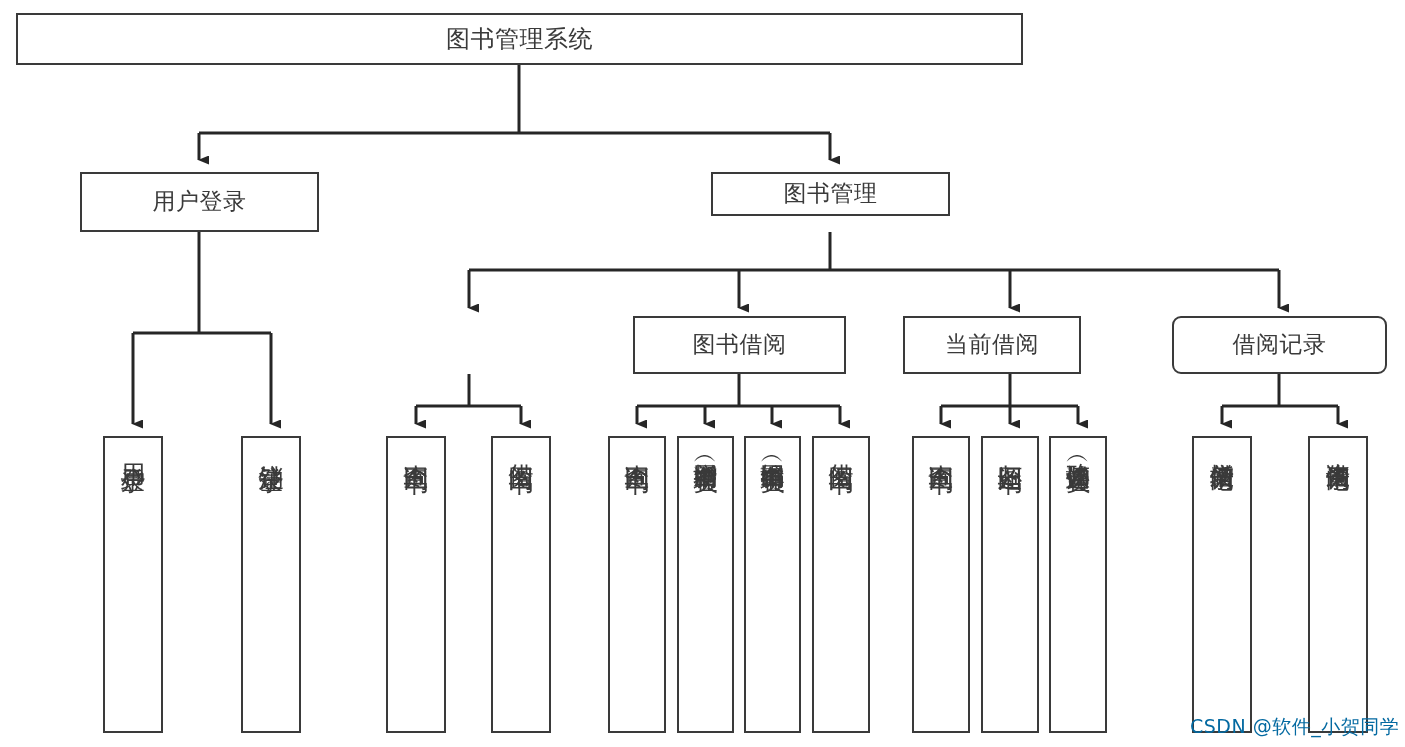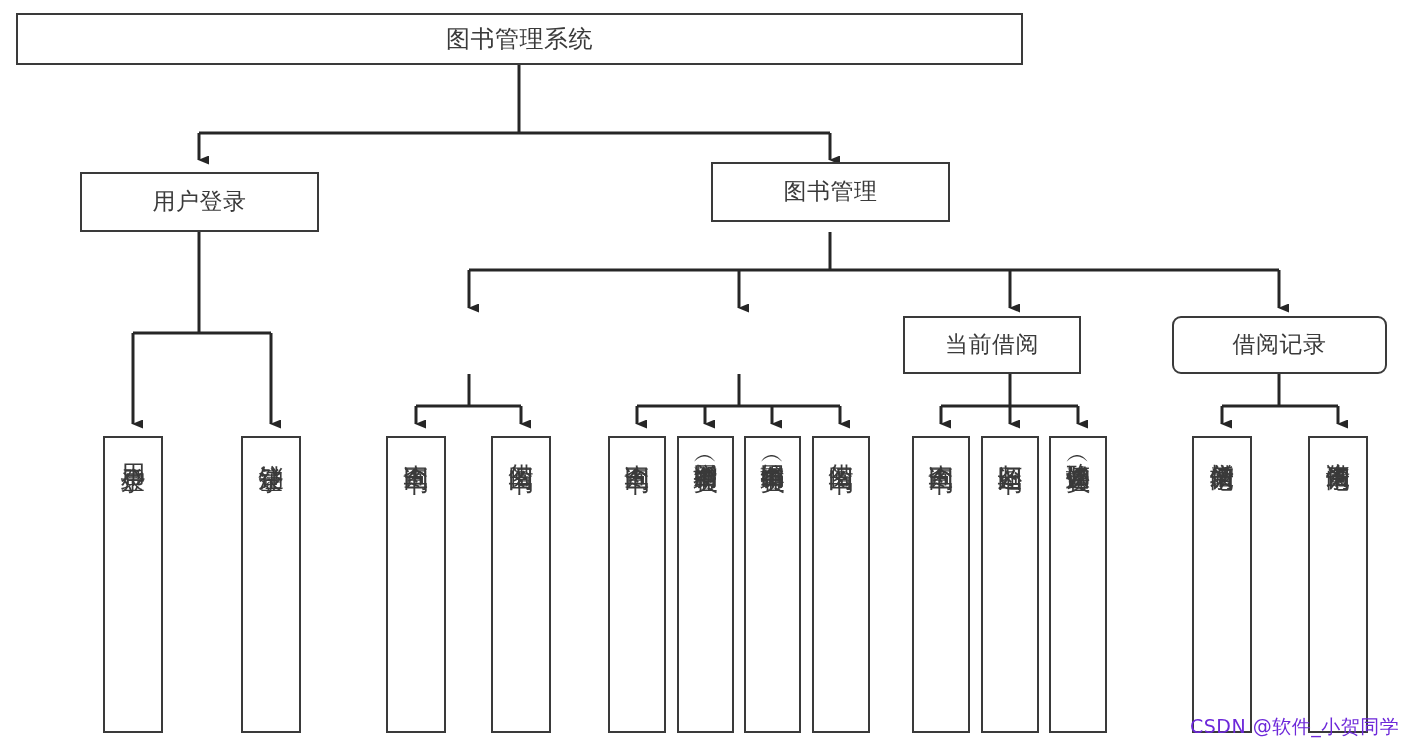--- a/index.html
+++ b/index.html
@@ -61,21 +61,21 @@
     font-size: 25px;
     letter-spacing: 2px;
     line-height: 1;
   }
   .node.vert.tall .lbl {
     font-size: 24px;
     letter-spacing: 1px;
   }
   .watermark {
     position: absolute;
-    color: #6d28d9;
+    color: #0369a1;
     font-size: 19px;
     white-space: nowrap;
     letter-spacing: 0.5px;
     text-align: right;
   }
 </style>
 </head>
 <body>
 
 <div id="canvas">
@@ -130,24 +130,27 @@
     </g>
   </svg>
 
   <div class="node horiz root" style="left:16px; top:13px; width:1007px; height:52px;">
     <span class="lbl">图书管理系统</span>
   </div>
 
   <div class="node horiz" style="left:80px; top:172px; width:239px; height:60px;">
     <span class="lbl">用户登录</span>
   </div>
-  <div class="node horiz" style="left:711px; top:162px; width:239px; height:60px;">
+  <div class="node horiz" style="left:711px; top:172px; width:239px; height:44px;">
     <span class="lbl">图书管理</span>
   </div>
 
+  <div class="node horiz" style="left:633px; top:316px; width:213px; height:58px;">
+    <span class="lbl">图书借阅</span>
+  </div>
   <div class="node horiz" style="left:903px; top:316px; width:178px; height:58px;">
     <span class="lbl">当前借阅</span>
   </div>
   <div class="node horiz" style="left:1172px; top:316px; width:215px; height:58px;border-radius:9px;">
     <span class="lbl">借阅记录</span>
   </div>
 
   <div class="node vert" style="left:103px; top:436px; width:60px; height:297px;">
     <span class="lbl">用户登录</span>
   </div>

